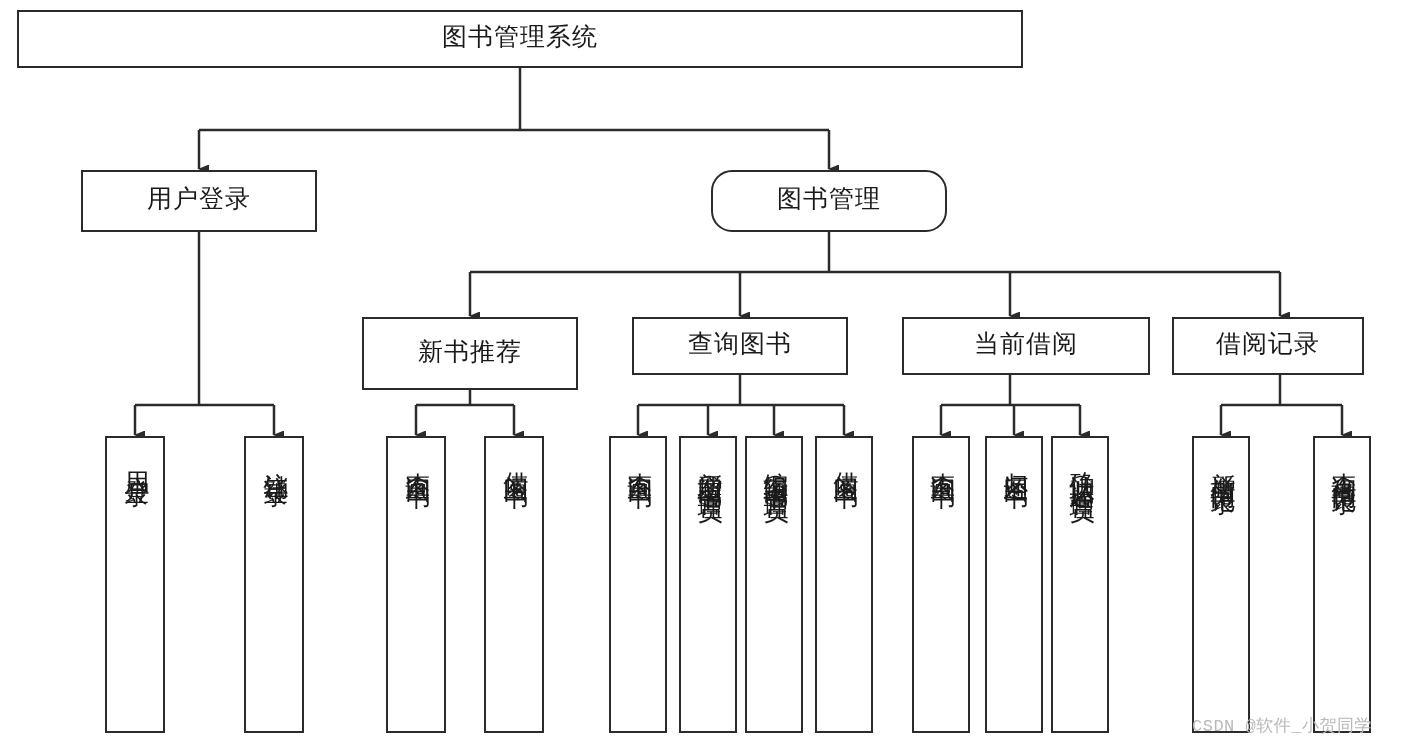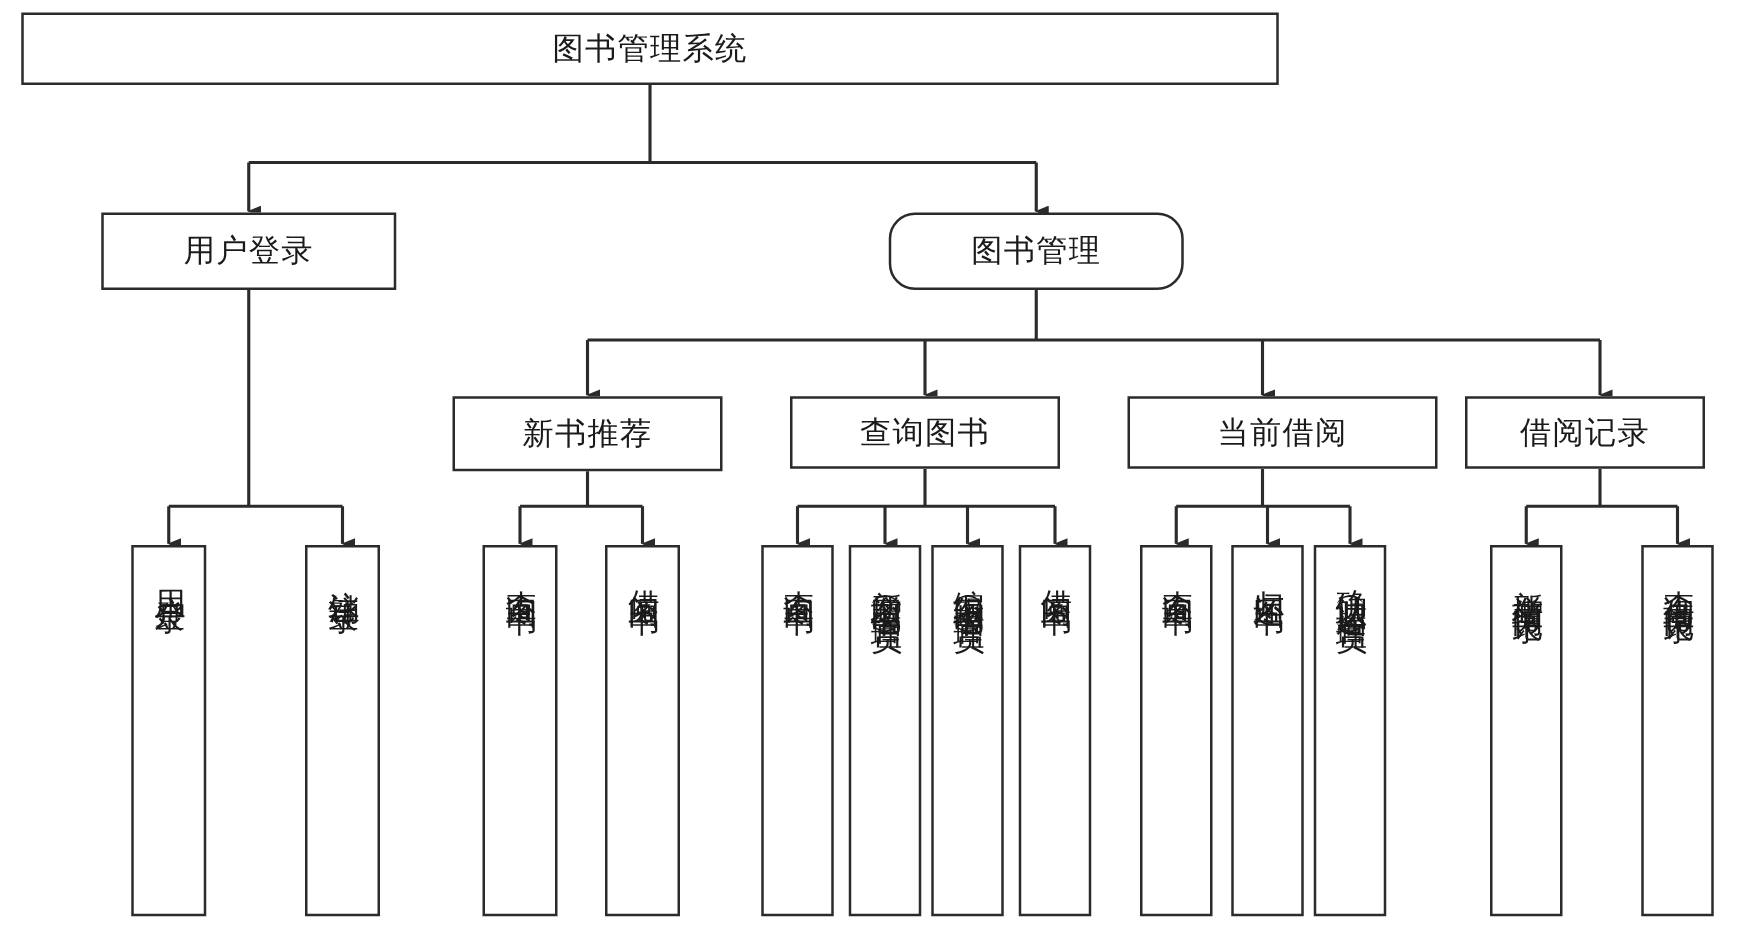--- a/index.html
+++ b/index.html
@@ -12,20 +12,21 @@
     height: 747px;
     font-family: "Liberation Sans", "DejaVu Sans", sans-serif;
     overflow: hidden;
     position: relative;
   }
   #diagram-root {
     position: relative;
     width: 1405px;
     height: 747px;
     background: #ffffff;
+    font-family: Liberation Mono, monospace;
   }
   svg.connectors {
     position: absolute;
     left: 0;
     top: 0;
     width: 1405px;
     height: 747px;
     pointer-events: none;
   }
   .node {
@@ -123,21 +124,21 @@
   <div id="nodes-layer">
       <div class="node horizontal" style="left: 17px; top: 10px; width: 1006px; height: 58px;">
         <span class="label">图书管理系统</span>
       </div>
       <div class="node horizontal" style="left: 81px; top: 170px; width: 236px; height: 62px;">
         <span class="label">用户登录</span>
       </div>
       <div class="node horizontal" style="left: 711px; top: 170px; width: 236px; height: 62px; border-radius: 21px;">
         <span class="label">图书管理</span>
       </div>
-      <div class="node horizontal" style="left: 362px; top: 317px; width: 216px; height: 60px;">
+      <div class="node horizontal" style="left: 362px; top: 317px; width: 216px; height: 73px;">
         <span class="label">新书推荐</span>
       </div>
       <div class="node horizontal" style="left: 632px; top: 317px; width: 216px; height: 58px;">
         <span class="label">查询图书</span>
       </div>
       <div class="node horizontal" style="left: 902px; top: 317px; width: 248px; height: 58px;">
         <span class="label">当前借阅</span>
       </div>
       <div class="node horizontal" style="left: 1172px; top: 317px; width: 192px; height: 58px;">
         <span class="label">借阅记录</span>
@@ -176,14 +177,15 @@
         <span class="label">确认归还（管理员）</span>
       </div>
       <div class="node vertical" style="left: 1192px; top: 436px; width: 58px; height: 297px;">
         <span class="label">新增借阅记录</span>
       </div>
       <div class="node vertical" style="left: 1313px; top: 436px; width: 58px; height: 297px;">
         <span class="label">查询借阅记录</span>
       </div>
     </div>
 
+  <div class="watermark">CSDN @软件_小贺同学</div>
 
 </div>
 
 </body></html>

